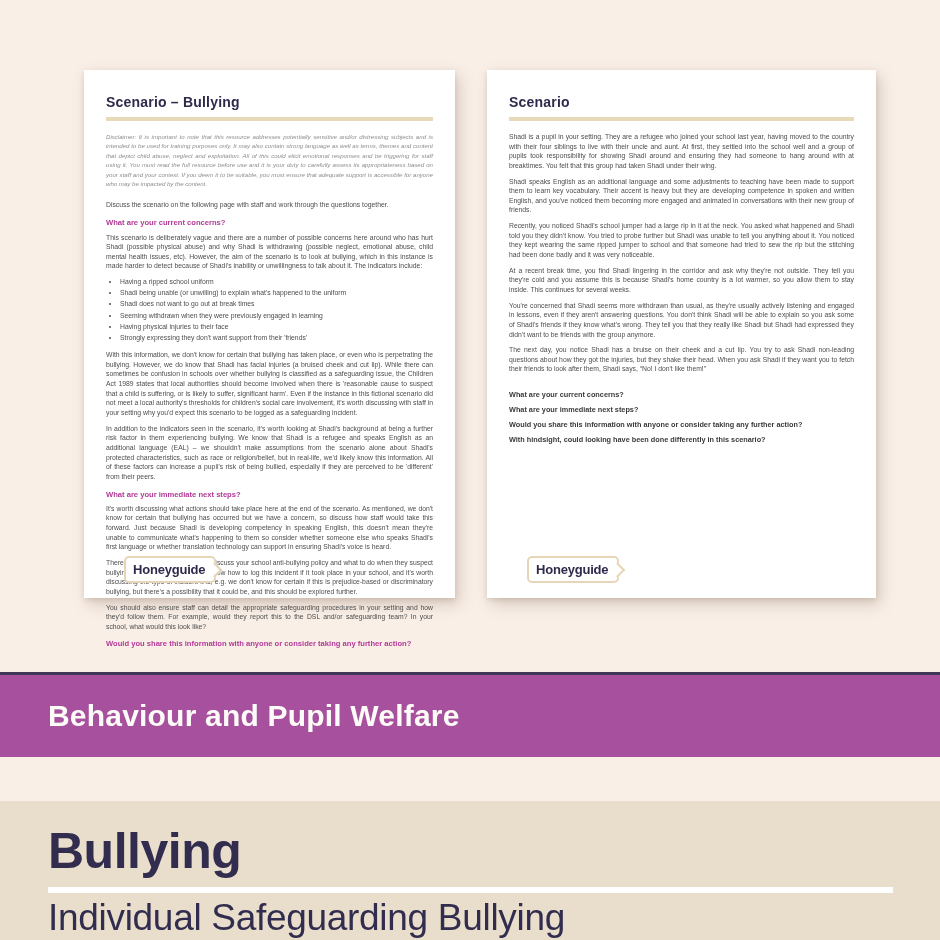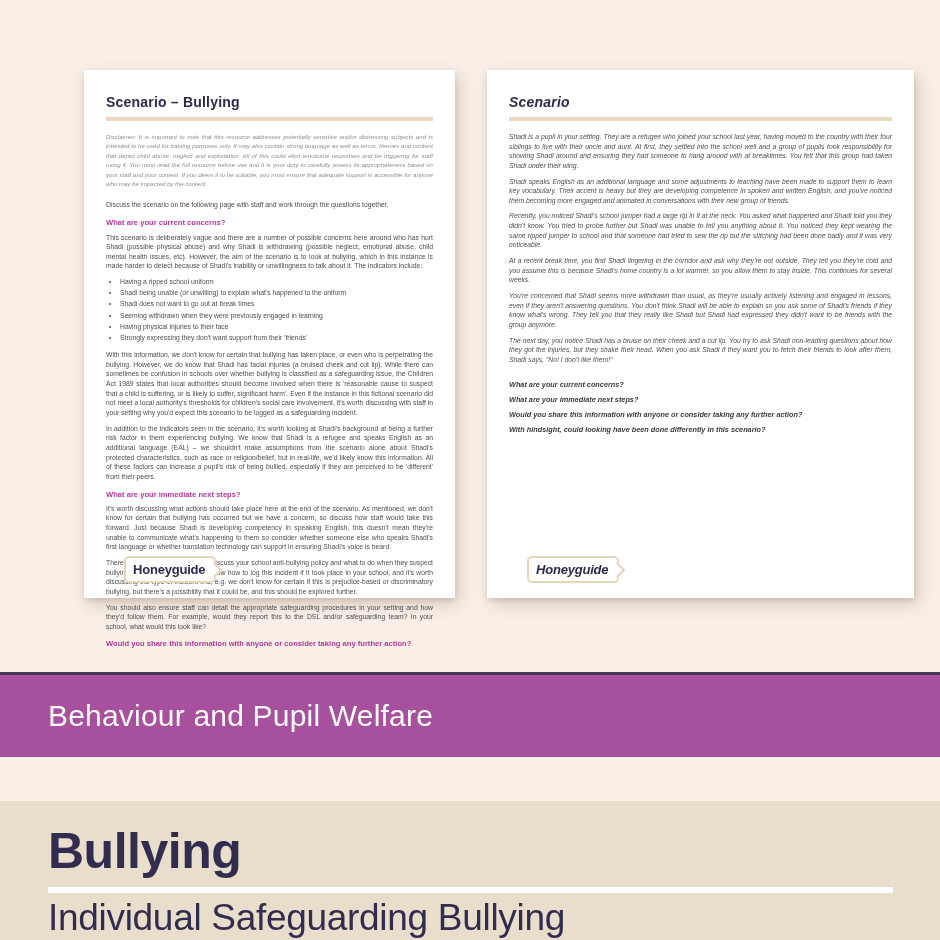--- a/index.html
+++ b/index.html
@@ -8,21 +8,21 @@
 
   .canvas { position:absolute; left:0; top:0; width:940px; height:940px; }
 
   
   .doc-page {
     position:absolute; top:70px; height:528px; background:#ffffff;
     box-shadow: 4px 6px 14px rgba(130,100,80,0.28), 0 2px 5px rgba(130,100,80,0.18);
     padding:24px 22px; color:#4d4d4d;
   }
   .doc-left  { left:84px;  width:371px; }
-  .doc-right { left:487px; width:427px;font-style:italic; }
+  .doc-right { left:487px; width:389px; }
 
   .doc-title {
     font-size:14px; font-weight:bold; color:#2e2a4c; letter-spacing:0.2px;
     font-family:"Liberation Sans", sans-serif;
   }
   .title-rule { height:4px; background:#e8d9bb; margin:7px 0 11px 0; }
 
   .disclaimer {
     font-size:6.1px; line-height:1.55; font-style:italic; color:#8d8d8d;
     text-align:justify; margin-bottom:11px;
@@ -54,21 +54,21 @@
   }
   .logo-text { font-size:13px; font-weight:bold; color:#2e2a4c; letter-spacing:-0.2px; position:relative; z-index:1; }
 
   
   .banner {
     position:absolute; left:0; top:672px; width:940px; height:85px;
     background:#a7519e; border-top:3px solid #413857;
     display:flex; align-items:center; padding-left:48px;
   }
   .banner-label {
-    color:#fdfbf8; font-size:30px; font-weight:normal; letter-spacing:0.2px;
+    color:#fdfbf8; font-size:30px; font-weight:bold; letter-spacing:0.2px;
   }
 
   
   .footer {
     position:absolute; left:0; top:757px; width:940px; height:157px;
     background:#e8decb;
     margin-top:44px;
   }
   .footer-title {
     position:absolute; left:48px; top:21px;

